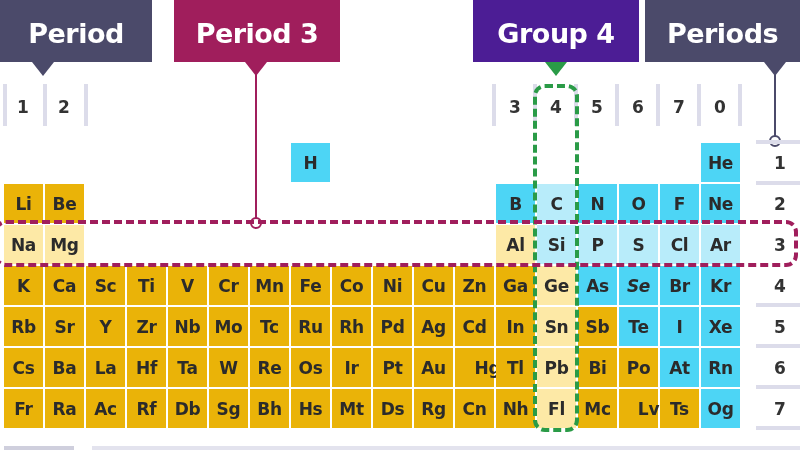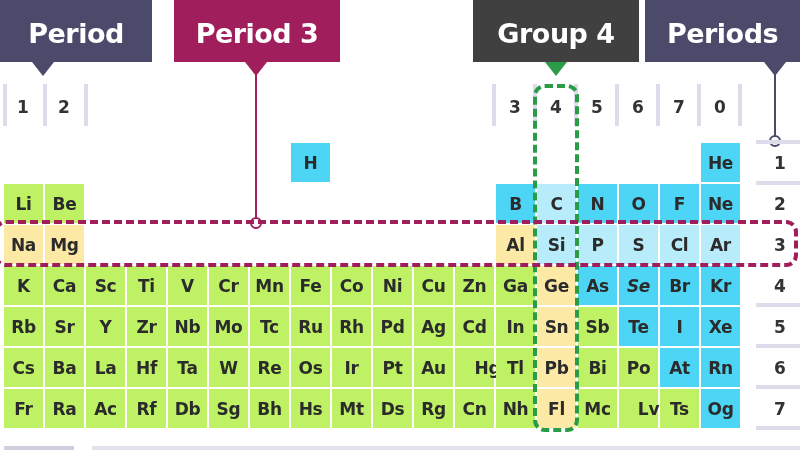--- a/index.html
+++ b/index.html
@@ -9,21 +9,21 @@
        display:flex;align-items:center;justify-content:center;box-sizing:border-box;}
   .label-box .txt{position:relative;top:2px;letter-spacing:-0.5px;}
   .pointer{position:absolute;width:0;height:0;border-left:11px solid transparent;border-right:11px solid transparent;}
   .vline{position:absolute;width:2px;}
   .ring{position:absolute;width:12px;height:12px;border-radius:50%;background:#fff;box-sizing:border-box;}
   .group-num{position:absolute;top:89px;height:36px;width:38px;display:flex;align-items:center;justify-content:center;
        font-weight:bold;font-size:17px;color:#333;}
   .gsep{position:absolute;top:84px;width:4px;height:42px;background:#dcdcea;}
   .cell{position:absolute;width:39px;height:39px;display:flex;align-items:center;justify-content:center;
        font-weight:bold;font-size:17px;color:#2b2b2b;box-sizing:border-box;letter-spacing:-0.3px;}
-  .metal{background:#bef264;}
+  .metal{background:#eab308;}
   .metal-pale{background:#fde9a6;}
   .nonmetal{background:#4dd5f5;}
   .nonmetal-pale{background:#b8ecfa;}
   .period-num{position:absolute;left:760px;width:40px;height:39px;display:flex;align-items:center;justify-content:center;
        font-weight:bold;font-size:17px;color:#333;}
   .psep{position:absolute;left:756px;width:44px;height:4px;background:#dcdcea;}
   .dash-box{position:absolute;box-sizing:border-box;pointer-events:none;}
   .bottom-bar{position:absolute;top:446px;height:4px;background:#e3e3ee;}
 </style>
 </head>
@@ -34,21 +34,21 @@
 </div>
 <div class="pointer" style="left:32px;top:62px;border-top:14px solid #4b4a6a;"></div>
 
 <div class="label-box" style="left:174px;width:166px;background:#a01e5c;">
   <span class="txt">Period 3</span>
 </div>
 <div class="pointer" style="left:245px;top:62px;border-top:14px solid #a01e5c;"></div>
 <div class="vline" style="left:255px;top:74px;height:144px;background:#a01e5c;"></div>
 <div class="ring" style="left:250px;top:217px;border:2px solid #a01e5c;"></div>
 
-<div class="label-box" style="left:473px;width:166px;background:#404040;">
+<div class="label-box" style="left:473px;width:166px;background:#4c1d95;">
   <span class="txt">Group 4</span>
 </div>
 <div class="pointer" style="left:545px;top:62px;border-top:14px solid #2a9b47;"></div>
 
 <div class="label-box" style="left:645px;width:155px;background:#4b4a6a;">
   <span class="txt">Periods</span>
 </div>
 <div class="pointer" style="left:764px;top:62px;border-top:14px solid #4b4a6a;"></div>
 <div class="vline" style="left:774px;top:74px;height:62px;background:#4b4a6a;"></div>
 <div class="ring" style="left:769px;top:135px;border:2px solid #4b4a6a;"></div>

